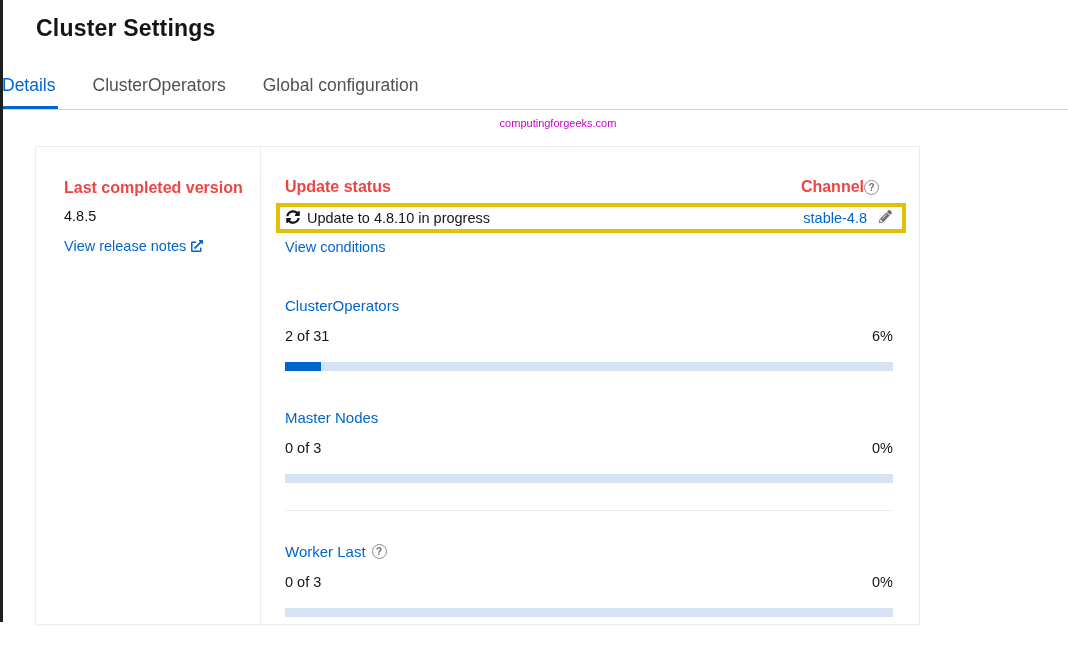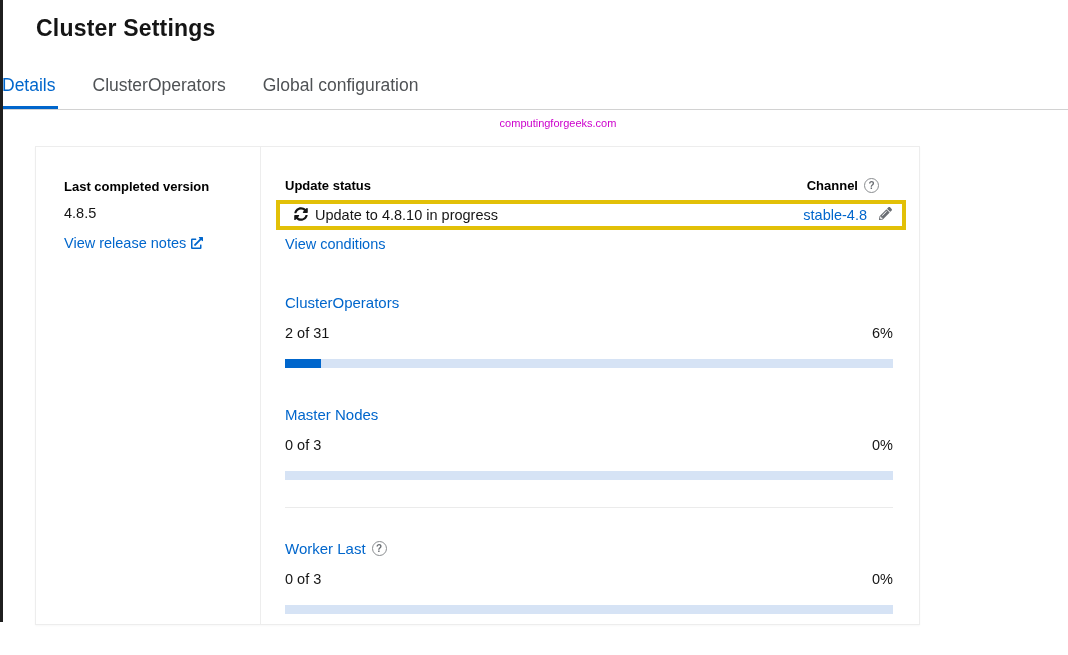--- a/index.html
+++ b/index.html
@@ -14,36 +14,36 @@
              border-bottom:1px solid #d2d2d2; }
   .tab { font-size:17.5px; color:#4f5255; padding:6px 2px 13px; margin-right:33px; cursor:pointer; }
   .tab.active { color:#0066cc; box-shadow:inset 0 -3px 0 0 #0066cc; }
 
   .watermark { text-align:center; font-size:11px; color:#cc00cc; margin-top:7px;padding-left:48px; }
 
   .card { display:flex; width:885px; height:479px; margin:17px 0 0 35px;
           background:#fff; border:1px solid #ededed; box-shadow:0 1px 2px rgba(0,0,0,.03); }
 
   .left-col { flex:0 0 225px; border-right:1px solid #ededed; padding:32px 14px 0 28px; }
-  .panel-heading { font-size:13px; font-weight:700; color:#000000; }
+  .panel-heading { font-size:16px; font-weight:700; color:#ef4444; }
   .left-col .panel-heading { margin-bottom:11px; }
   .version-value { font-size:14.5px; margin-bottom:13px; }
 
   a.link { color:#0066cc; text-decoration:none; font-size:14.5px; cursor:pointer; }
   .icon-inline { vertical-align:-1px; margin-left:5px; }
 
   .right-col { flex:1 1 auto; padding:31px 26px 0 24px; }
   .status-header-row { display:flex; justify-content:space-between; align-items:center; margin-bottom:7px; }
-  .channel-wrap { display:flex; align-items:center; gap:6px; margin-right:14px; }
+  .channel-wrap { display:flex; align-items:center; gap:0; margin-right:14px; }
 
   .help-icon { display:inline-block; width:15px; height:15px; border:1px solid #8a8d90; border-radius:50%;
                color:#6a6e73; font-size:10px; line-height:13px; text-align:center; font-weight:700; cursor:pointer; }
 
   .highlight-row { display:flex; justify-content:space-between; align-items:center;
-                   border:4px solid #e2c007; margin:0 -13px 0 -9px; padding:2px 10px 2px 14px; }
+                   border:4px solid #e2c007; margin:0 -13px 0 -9px; padding:2px 10px 2px 6px; }
   .status-text-wrap { display:flex; align-items:center; gap:7px; font-size:14.5px; color:#151515; }
   .channel-value-wrap { display:flex; align-items:center; gap:12px; }
 
   .view-conditions { display:inline-block; margin-top:6px; }
 
   .sections { margin-top:41px; }
   .progress-section .section-link { display:inline-flex; align-items:center; gap:6px; font-size:15px; margin-bottom:14px; }
   .count-row { display:flex; justify-content:space-between; font-size:14.5px; color:#151515; margin-bottom:18px;text-align:center; }
   .bar { height:9px; background:#d6e3f5; width:100%; }
   .bar-fill { height:100%; background:#0066cc; width:0; }

